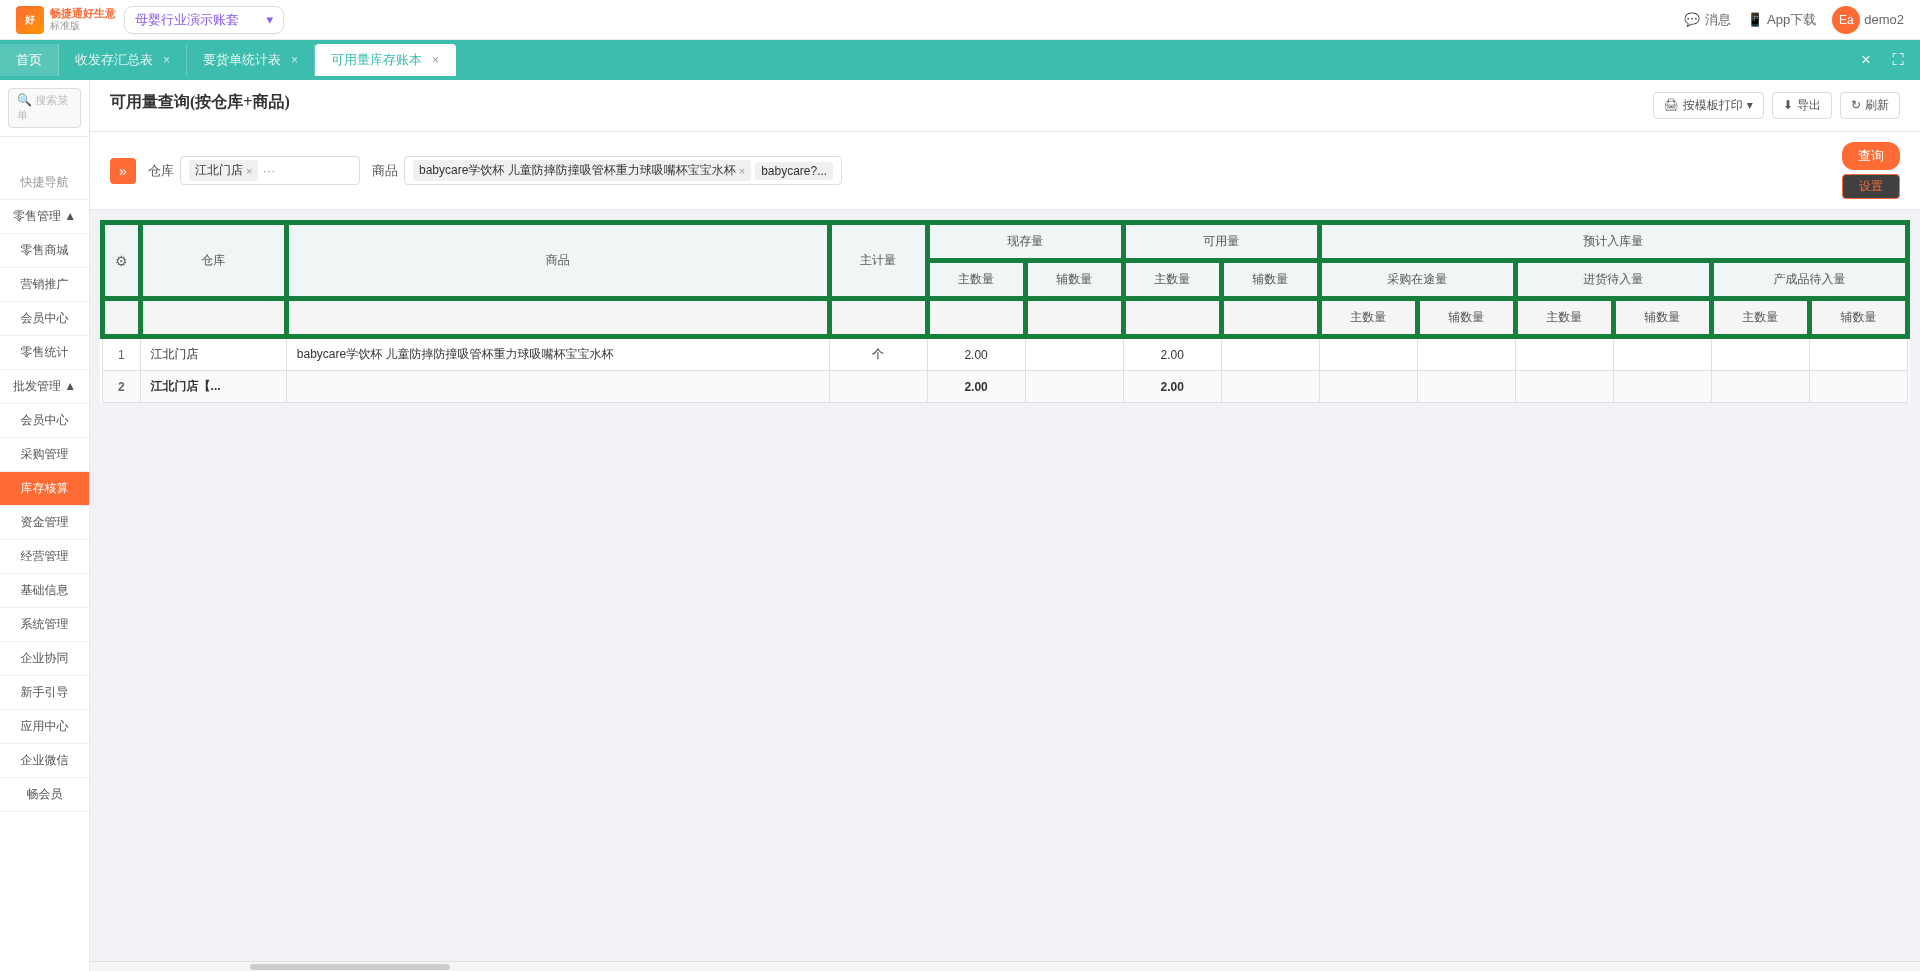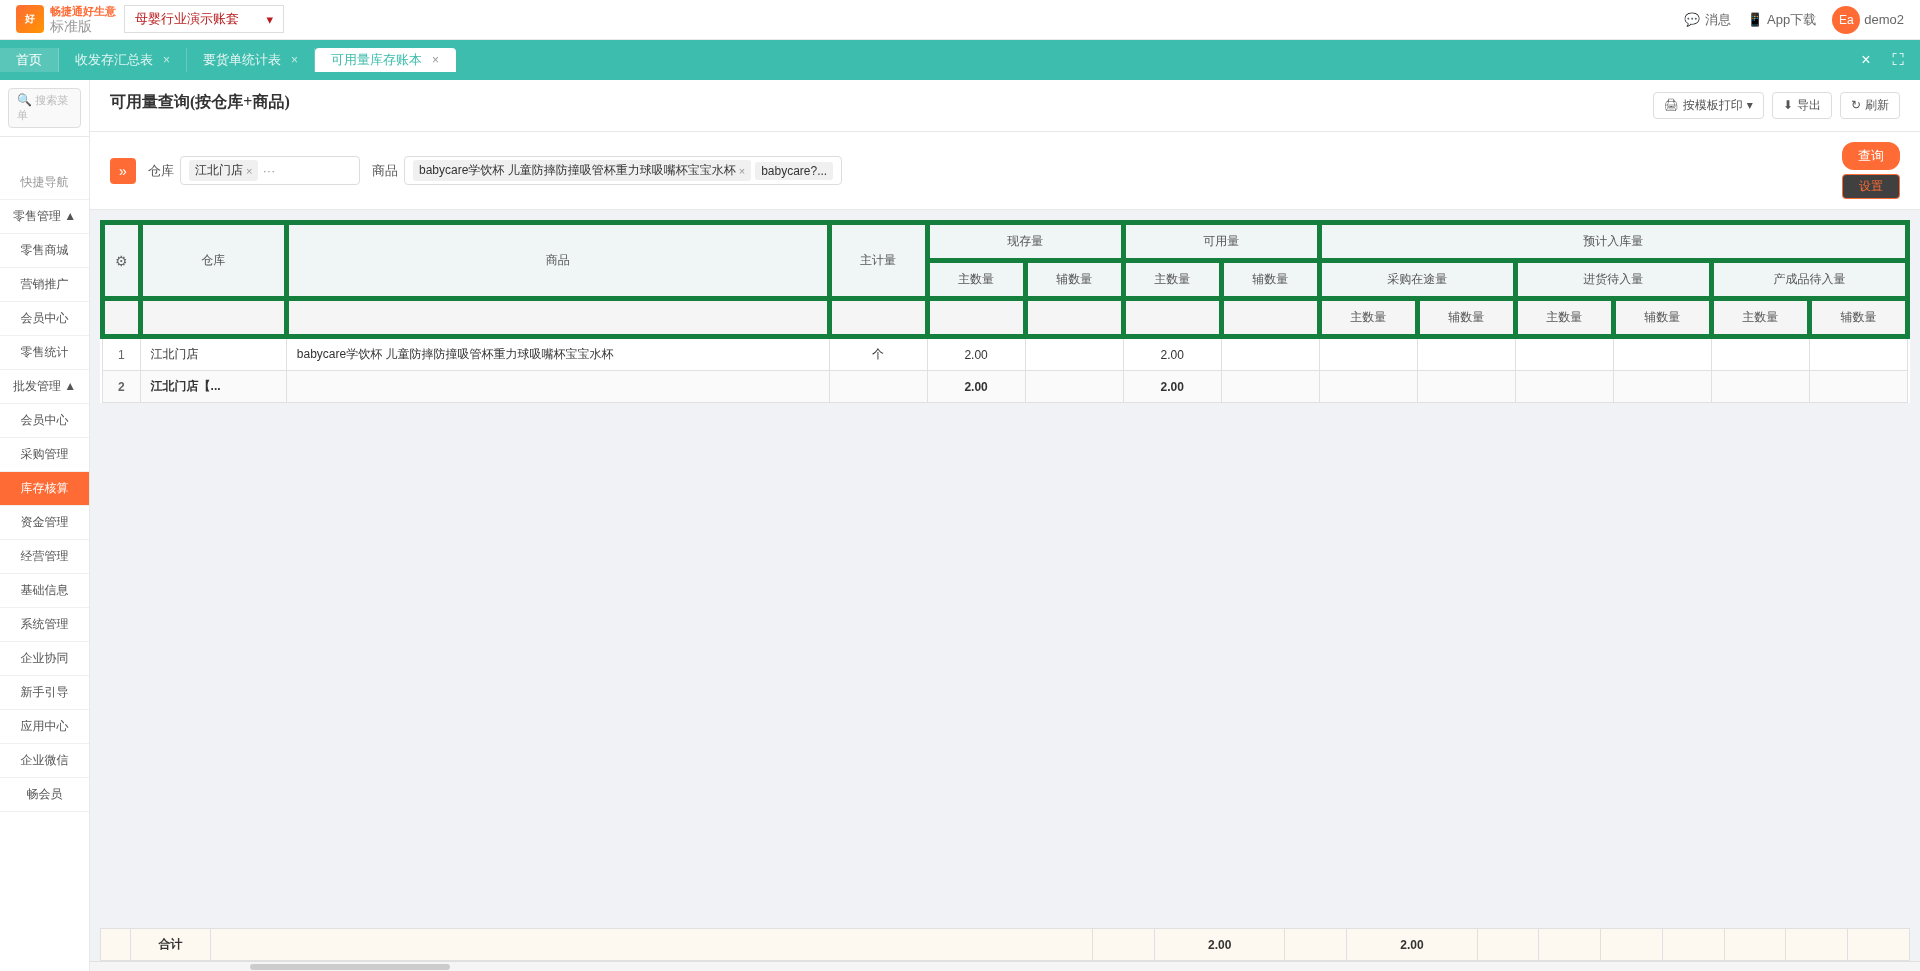--- a/index.html
+++ b/index.html
@@ -3,28 +3,28 @@
   <meta charset="utf-8">
   <style>
     * { box-sizing: border-box; margin: 0; padding: 0; }
     body { font-family: 'Microsoft YaHei', Arial, sans-serif; font-size: 13px; background: #f5f5f5; color: #333; display: flex; flex-direction: column; height: 971px; overflow: hidden; }
 
     
     .top-bar { height: 40px; background: #fff; display: flex; align-items: center; justify-content: space-between; padding: 0 16px; border-bottom: 1px solid #e8e8e8; flex-shrink: 0; }
     .top-bar-left { display: flex; align-items: center; gap: 8px; }
     .logo-area { display: flex; align-items: center; gap: 6px; }
     .logo-icon { width: 28px; height: 28px; background: linear-gradient(135deg, #ff6b35, #ff9500); border-radius: 4px; display: flex; align-items: center; justify-content: center; color: white; font-size: 10px; font-weight: bold; }
-    .company-selector { display: flex; align-items: center; gap: 4px; padding: 4px 10px; border: 1px solid #ddd; border-radius: 0; cursor: pointer; font-size: 13px; color: #b91c1c; min-width: 160px; }
+    .company-selector { display: flex; align-items: center; gap: 4px; padding: 4px 10px; border: 1px solid #ddd; border-radius: 8px; cursor: pointer; font-size: 13px; color: #8b5cf6; min-width: 160px; }
     .top-bar-right { display: flex; align-items: center; gap: 16px; }
     .top-bar-action { display: flex; align-items: center; gap: 4px; color: #666; font-size: 13px; cursor: pointer; }
     .avatar { width: 28px; height: 28px; border-radius: 50%; background: #ff6b35; display: flex; align-items: center; justify-content: center; color: white; font-size: 12px; }
 
     
     .nav-tabs { height: 40px; background: #3dbdad; display: flex; align-items: center; padding: 0 0 0 0; flex-shrink: 0; position: relative; }
-    .nav-tab { height: 24px; padding: 0 16px; display: flex; align-items: center; gap: 6px; cursor: pointer; color: rgba(255,255,255,0.85); font-size: 13px; white-space: nowrap; border-right: 1px solid rgba(255,255,255,0.2); }
+    .nav-tab { height: 32px; padding: 0 16px; display: flex; align-items: center; gap: 6px; cursor: pointer; color: rgba(255,255,255,0.85); font-size: 13px; white-space: nowrap; border-right: 1px solid rgba(255,255,255,0.2); }
     .nav-tab.home { background: rgba(255,255,255,0.15); color: white; }
     .nav-tab.active { background: #fff; color: #3dbdad; border-radius: 4px 4px 0 0; }
     .nav-tab.active .tab-close { color: #999; }
     .tab-close { font-size: 12px; color: rgba(255,255,255,0.7); margin-left: 4px; }
     .nav-tabs-actions { margin-left: auto; display: flex; align-items: center; padding-right: 8px; gap: 4px; }
     .nav-tab-btn { width: 28px; height: 28px; display: flex; align-items: center; justify-content: center; color: white; cursor: pointer; font-size: 16px; }
 
     
     .main-layout { display: flex; flex: 1; overflow: hidden; }
 
@@ -75,21 +75,21 @@
   </style>
 </head>
 <body>
 
 <div class="top-bar">
   <div class="top-bar-left">
     <div class="logo-area">
       <div class="logo-icon">好</div>
       <div style="display:flex;flex-direction:column;line-height:1.2;">
         <span style="font-size:11px;color:#ff6b35;font-weight:bold;">畅捷通好生意</span>
-        <span style="font-size:14px;color:#999;">标准版</span>
+        <span style="font-size:10px;color:#999;">标准版</span>
       </div>
     </div>
     <div class="company-selector">
       <span>母婴行业演示账套</span>
       <span style="margin-left:auto;">▾</span>
     </div>
   </div>
   <div class="top-bar-right">
     <div class="top-bar-action">
       <span>💬</span>
@@ -317,41 +317,19 @@
             <td></td>
             <td></td>
             <td></td>
             <td></td>
             <td></td>
           </tr>
         </tbody>
       </table>
     </div>
 
-    <div style="padding: 0 10px; flex-shrink:0;">
-      <table class="data-table" style="background:#fef9f0;">
-        <tbody>
-            <tr>
-          <td style="width:30px;border:1px solid #e0e0e0;"></td>
-          <td style="width:80px;border:1px solid #e0e0e0;text-align:center;font-weight:bold;">合计</td>
-          <td style="min-width:300px;border:1px solid #e0e0e0;"></td>
-          <td style="border:1px solid #e0e0e0;"></td>
-          <td style="border:1px solid #e0e0e0;text-align:center;font-weight:bold;">2.00</td>
-          <td style="border:1px solid #e0e0e0;"></td>
-          <td style="border:1px solid #e0e0e0;text-align:center;font-weight:bold;">2.00</td>
-          <td style="border:1px solid #e0e0e0;"></td>
-          <td style="border:1px solid #e0e0e0;"></td>
-          <td style="border:1px solid #e0e0e0;"></td>
-          <td style="border:1px solid #e0e0e0;"></td>
-          <td style="border:1px solid #e0e0e0;"></td>
-          <td style="border:1px solid #e0e0e0;"></td>
-          <td style="border:1px solid #e0e0e0;"></td>
-        </tr>
-      </tbody>
-        </table>
-    </div>
 
     <div class="scroll-area">
       <div class="scroll-thumb"></div>
     </div>
 
   </div>
 </div>
 
 </body></html>

